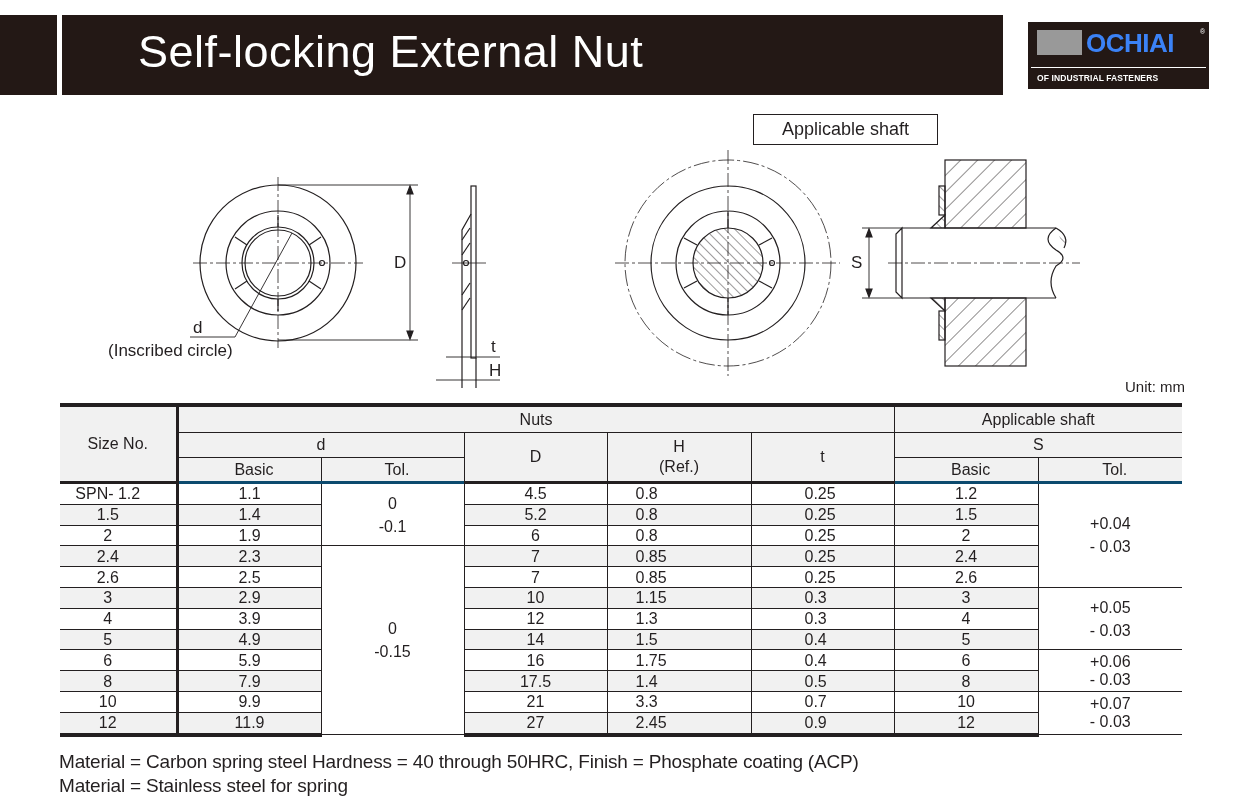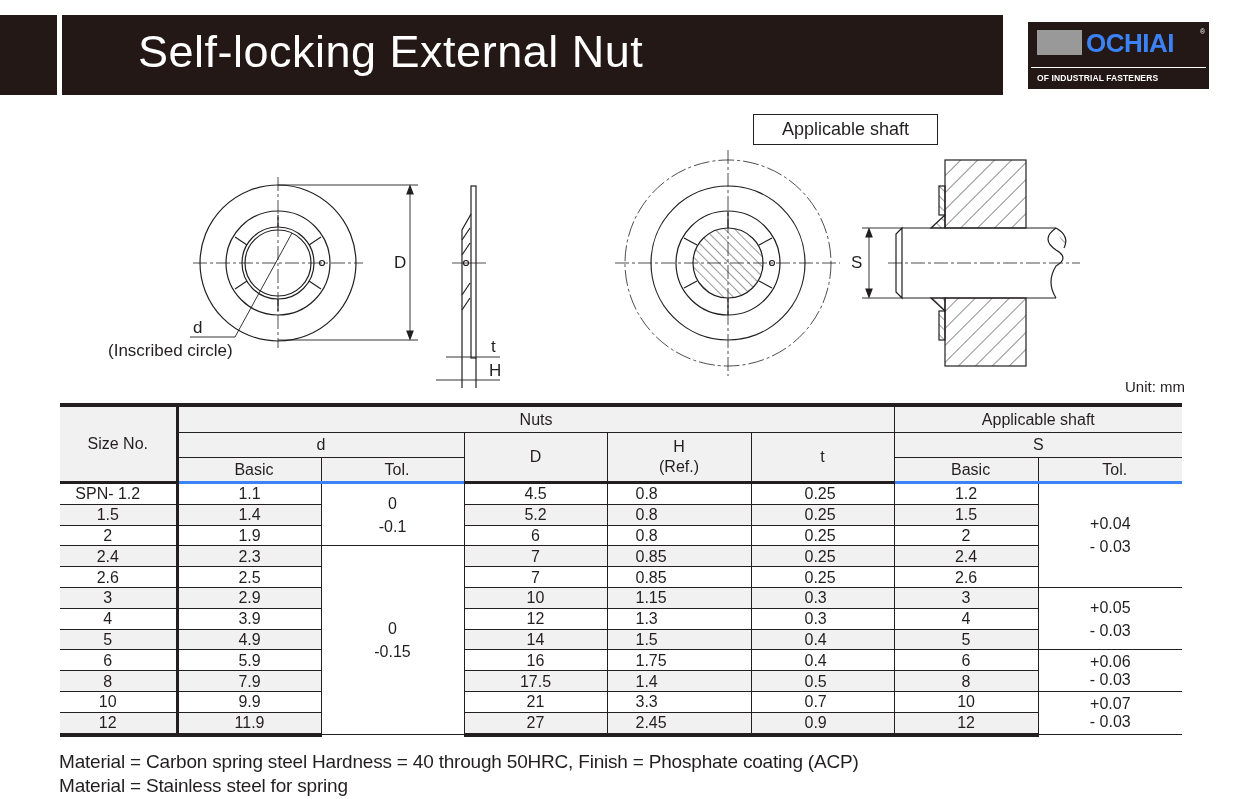--- a/index.html
+++ b/index.html
@@ -16,21 +16,21 @@
   .logo-sub { position:absolute; left:9px; top:51px; font-size:8.5px; font-weight:bold; color:#ffffff; white-space:nowrap; letter-spacing:0.1px; }
   .drawing { position:absolute; left:0; top:100px; }
   .lbl { position:absolute; font-size:17px; color:#231f20; white-space:nowrap; }
   .shaft-box { position:absolute; left:753px; top:114px; width:185px; height:31px; border:1.5px solid #231f20; box-sizing:border-box; font-size:18px; text-align:center; line-height:28px; }
   .unit { position:absolute; left:1114px; top:378px; font-size:15px;margin-left:11px; }
   table.spec { position:absolute; left:60px; top:403px; width:1122px; border-collapse:collapse; table-layout:fixed; font-size:16px; }
   table.spec td, table.spec th { padding:0; text-align:center; font-weight:normal; border:1px solid #231f20; overflow:hidden; white-space:nowrap; }
   table.spec thead th { background:#f1f1f1; }
   table.spec thead tr.r1 th { height:25px; border-top:4px solid #231f20;margin-left:14px; }
   table.spec thead tr.r2 th { height:24px; }
-  table.spec thead tr.r3 th { height:23px; border-bottom:3px solid #3b82f6;padding-left:9px; }
+  table.spec thead tr.r3 th { height:23px; border-bottom:3px solid #0c4a6e;padding-left:9px; }
   table.spec tbody td { height:19.8px; line-height:19px; }
   table.spec tbody tr:nth-child(even) td.stripe { background:#f1f1f1; }
   table.spec tbody tr:last-child td { border-bottom:4px solid #231f20; }
   table.spec .thickR { border-right:3px solid #231f20; }
   table.spec td.tol, table.spec td.stol { background:#ffffff !important; line-height:23px; vertical-align:middle; }
   table.spec td.size { text-align:right; padding-right:20px; box-sizing:border-box; }
   table.spec td.hcol { text-align:left; padding-left:28px; box-sizing:border-box; }
   table.spec td.tcol { text-align:left; padding-left:53px; box-sizing:border-box; }
   table.spec tr td:first-child, table.spec tr th:first-child { border-left:none;text-align:center; }
   table.spec tr td:last-child, table.spec tr th:last-child { border-right:none; }

